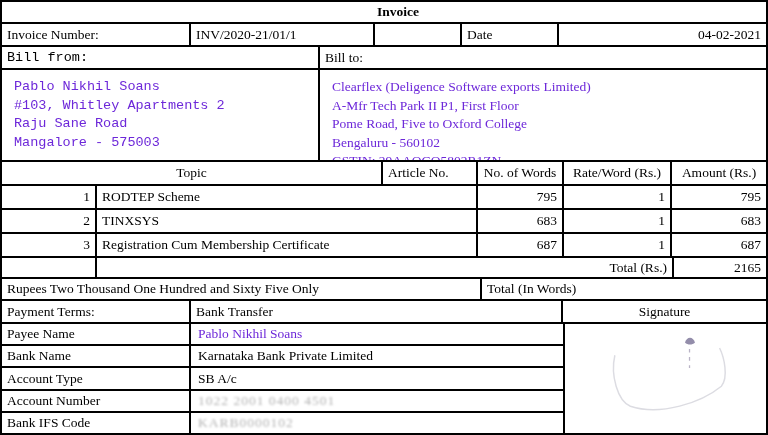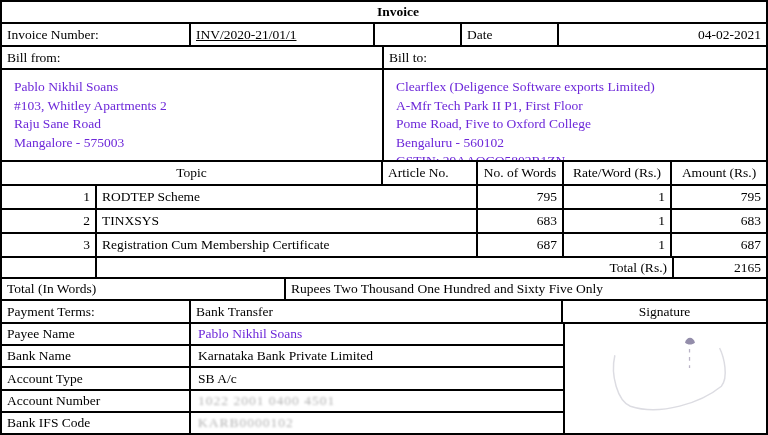--- a/index.html
+++ b/index.html
@@ -51,25 +51,25 @@
   }
   .bottom-left .bvalue { flex:1; padding:0 7px; display:flex; align-items:center; }
   .sig-box { flex:1; position:relative; }
   .address {
     display:block; padding:8px 7px 0 7px;
     line-height:18.5px; white-space:normal;
   }
   .redacted { color:#6d28d9; filter:blur(0.7px); }
   .redacted2 { color:#b3b3b3; filter:blur(0.9px); letter-spacing:1px; }
   .w-label { width:189px; }
-  .w-invval { width:184px;text-decoration:underline; }
+  .w-invval { width:184px; }
   .w-empty { width:87px; }
   .w-date { width:97px; }
   .w-flex { flex:1; }
-  .w-half { width:382px; }
+  .w-half { width:318px;font-family:Liberation Mono, monospace; }
   .w-artno { width:95px; }
   .w-topic { width:381px; }
   .w-words { width:86px; }
   .w-rate { width:108px; }
   .w-totlbl { width:284px; }
   .w-payval { width:372px; }
   svg.sig { position:absolute; left:0; top:0; width:100%; height:100%; }
 </style>
 </head>
 <body>
@@ -143,22 +143,22 @@
     <div class="cell right w-flex">687</div>
   </div>
 
   <div class="row total-row">
     <div class="cell w-artno"></div>
     <div class="cell right" style="width:577px;">Total (Rs.)</div>
     <div class="cell right w-flex">2165</div>
   </div>
 
   <div class="row words-row">
+    <div class="cell w-flex">Rupees Two Thousand One Hundred and Sixty Five Only</div>
     <div class="cell w-totlbl">Total (In Words)</div>
-    <div class="cell w-flex">Rupees Two Thousand One Hundred and Sixty Five Only</div>
   </div>
 
   <div class="row payment-row">
     <div class="cell w-label">Payment Terms:</div>
     <div class="cell w-payval">Bank Transfer</div>
     <div class="cell center w-flex">Signature</div>
   </div>
 
   <div class="row bottom-section">
     <div class="bottom-left">

